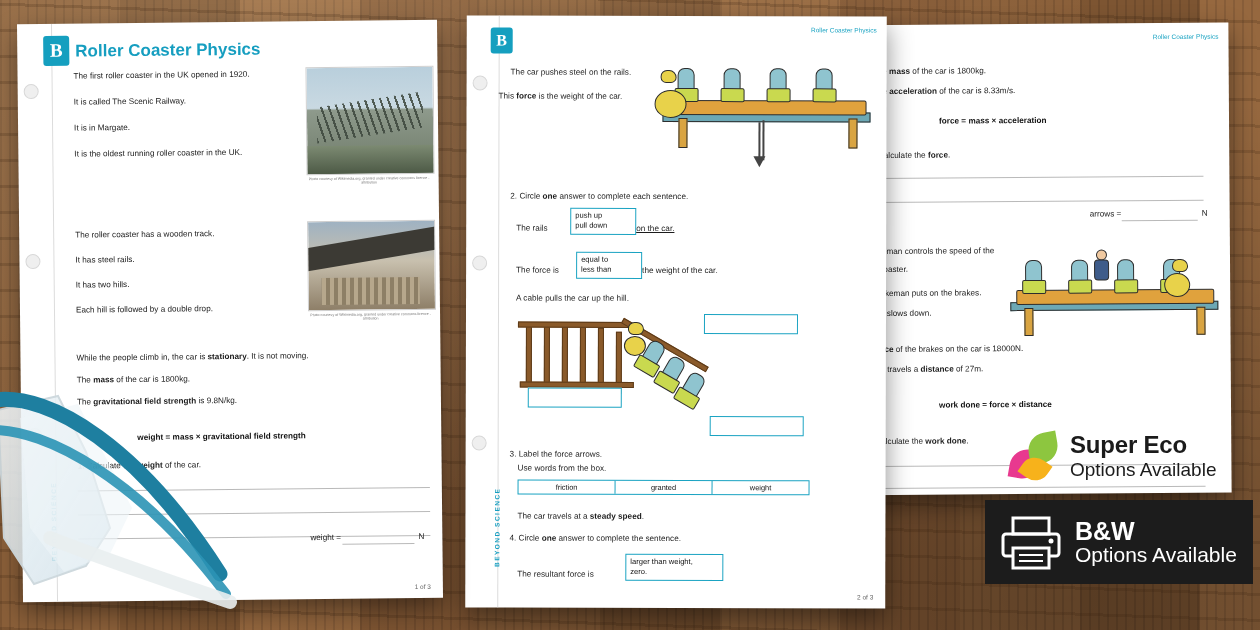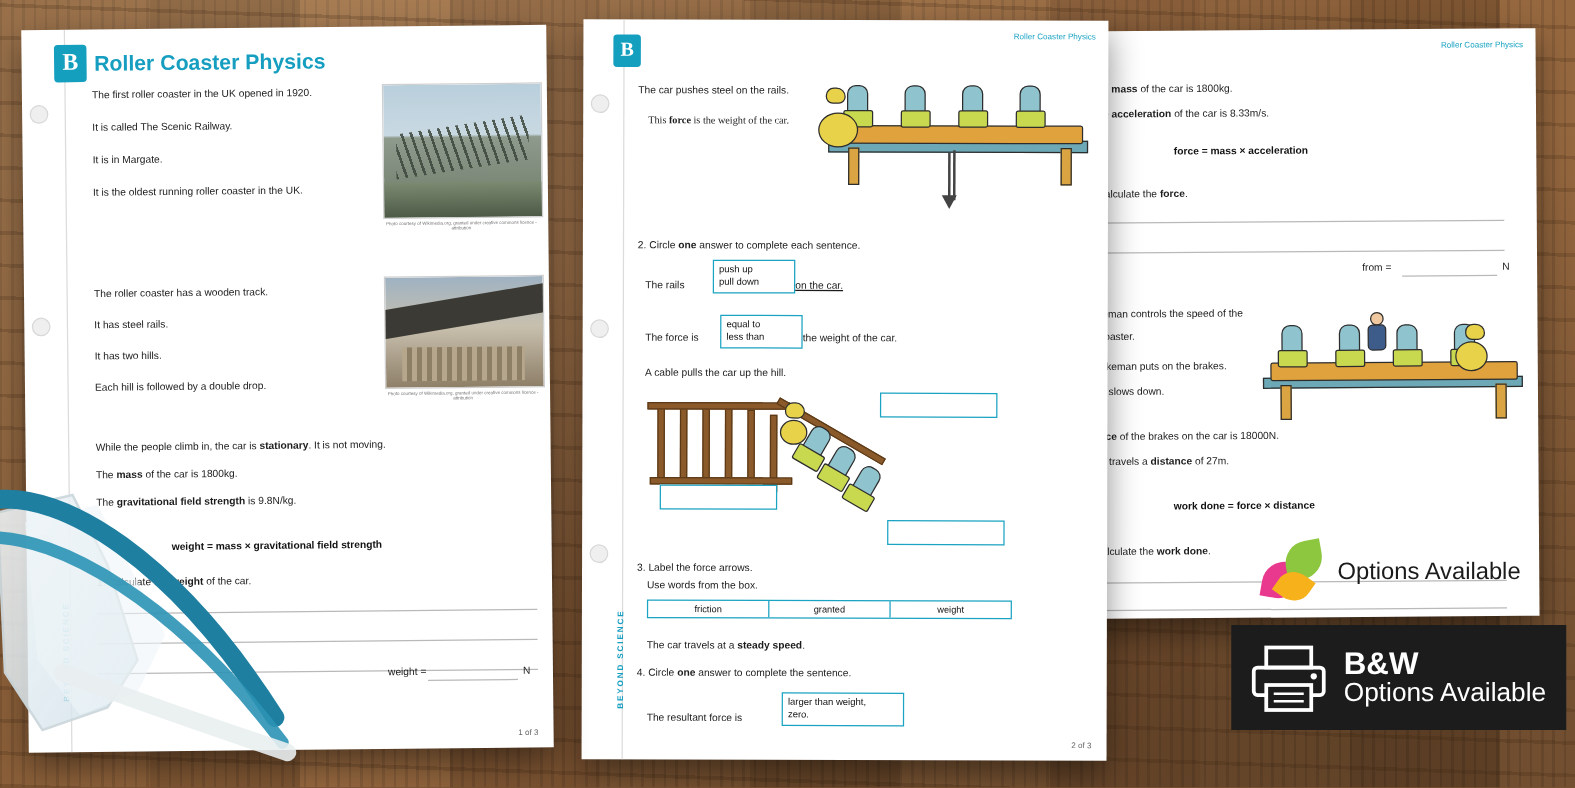--- a/index.html
+++ b/index.html
@@ -198,21 +198,21 @@
   </div>
   <div class="ptxt center-eq" style="left:110px;top:92px;">
     <span>force = mass × acceleration</span>
   </div>
   <div class="ptxt" style="left:44px;top:126px;">
     <span>.  Calculate the </span><b>force</b><span>.</span>
   </div>
   <div class="ansline" style="left:44px;top:152px;width:330px;"></div>
   <div class="ansline" style="left:44px;top:176px;width:330px;"></div>
   <div class="ptxt" style="left:260px;top:186px;">
-    <span>from = </span>
+    <span>arrows = </span>
   </div>
   <div class="ansline" style="left:292px;top:196px;width:76px;"></div>
   <div class="ptxt" style="left:372px;top:186px;">N</div>
 
   <div class="ptxt" style="left:36px;top:222px;width:160px;">
     <span>brakeman controls the speed of the</span>
   </div>
   <div class="ptxt" style="left:36px;top:240px;width:160px;">
     <span>ller coaster.</span>
   </div>
@@ -271,21 +271,21 @@
 
 <div class="page" id="page2">
   <div class="punch" style="top:60px;"></div>
   <div class="punch" style="top:240px;"></div>
   <div class="punch" style="top:420px;"></div>
   <div class="side-rule" style="left:32px;"></div>
   <div class="brand-logo" style="left:24px;top:12px;width:22px;height:26px;font-size:16px;">B</div>
   <div class="page-header-note">Roller Coaster Physics</div>
 
   <div class="ptxt" style="left:44px;top:52px;width:180px;">The car pushes steel on the rails.</div>
-  <div class="ptxt" style="left:52px;top:76px;width:190px;font-family:Liberation Serif, serif;">
+  <div class="ptxt" style="left:32px;top:76px;width:190px;">
     <span>This </span><b>force</b><span> is the weight of the car.</span>
   </div>
 
   <div class="cars" style="left:196px;top:22px;width:210px;height:130px;">
     <div class="rail-bar" style="left:0;top:74px;width:206px;height:8px;"></div>
     <div class="post" style="left:16px;top:80px;width:7px;height:28px;"></div>
     <div class="post" style="left:186px;top:80px;width:7px;height:28px;"></div>
     <div class="chassis" style="left:6px;top:62px;width:196px;height:13px;"></div>
     <div class="car-unit" style="left:12px;top:30px;">
         <div class="seatback"></div>
@@ -457,20 +457,21 @@
   <path d="M60,150 C110,170 170,190 240,214" stroke="#e9eef0" stroke-width="14" fill="none" stroke-linecap="round" opacity="0.9"></path>
 </svg>
 
 <div id="eco-badge">
   <div class="leafmark">
     <div class="leaf" style="left:2px;top:20px;width:30px;height:30px;background:#e8398f;transform:rotate(10deg);"></div>
     <div class="leaf" style="left:20px;top:4px;width:30px;height:30px;background:#8dc63f;transform:rotate(-10deg);"></div>
     <div class="leaf" style="left:14px;top:28px;width:26px;height:24px;background:#f7b21b;transform:rotate(35deg);"></div>
   </div>
   <div class="txt">
+    <div class="t1">Super Eco</div>
     <div class="t2">Options Available</div>
   </div>
 </div>
 
 <div id="bw-badge">
   <svg class="printer" viewBox="0 0 64 56">
     <rect x="14" y="4" width="36" height="16" fill="none" stroke="#fff" stroke-width="3"></rect>
     <rect x="4" y="20" width="56" height="22" rx="3" fill="none" stroke="#fff" stroke-width="3"></rect>
     <rect x="14" y="34" width="36" height="20" fill="#1c1c1c" stroke="#fff" stroke-width="3"></rect>
     <line x1="20" y1="41" x2="44" y2="41" stroke="#fff" stroke-width="2"></line>

